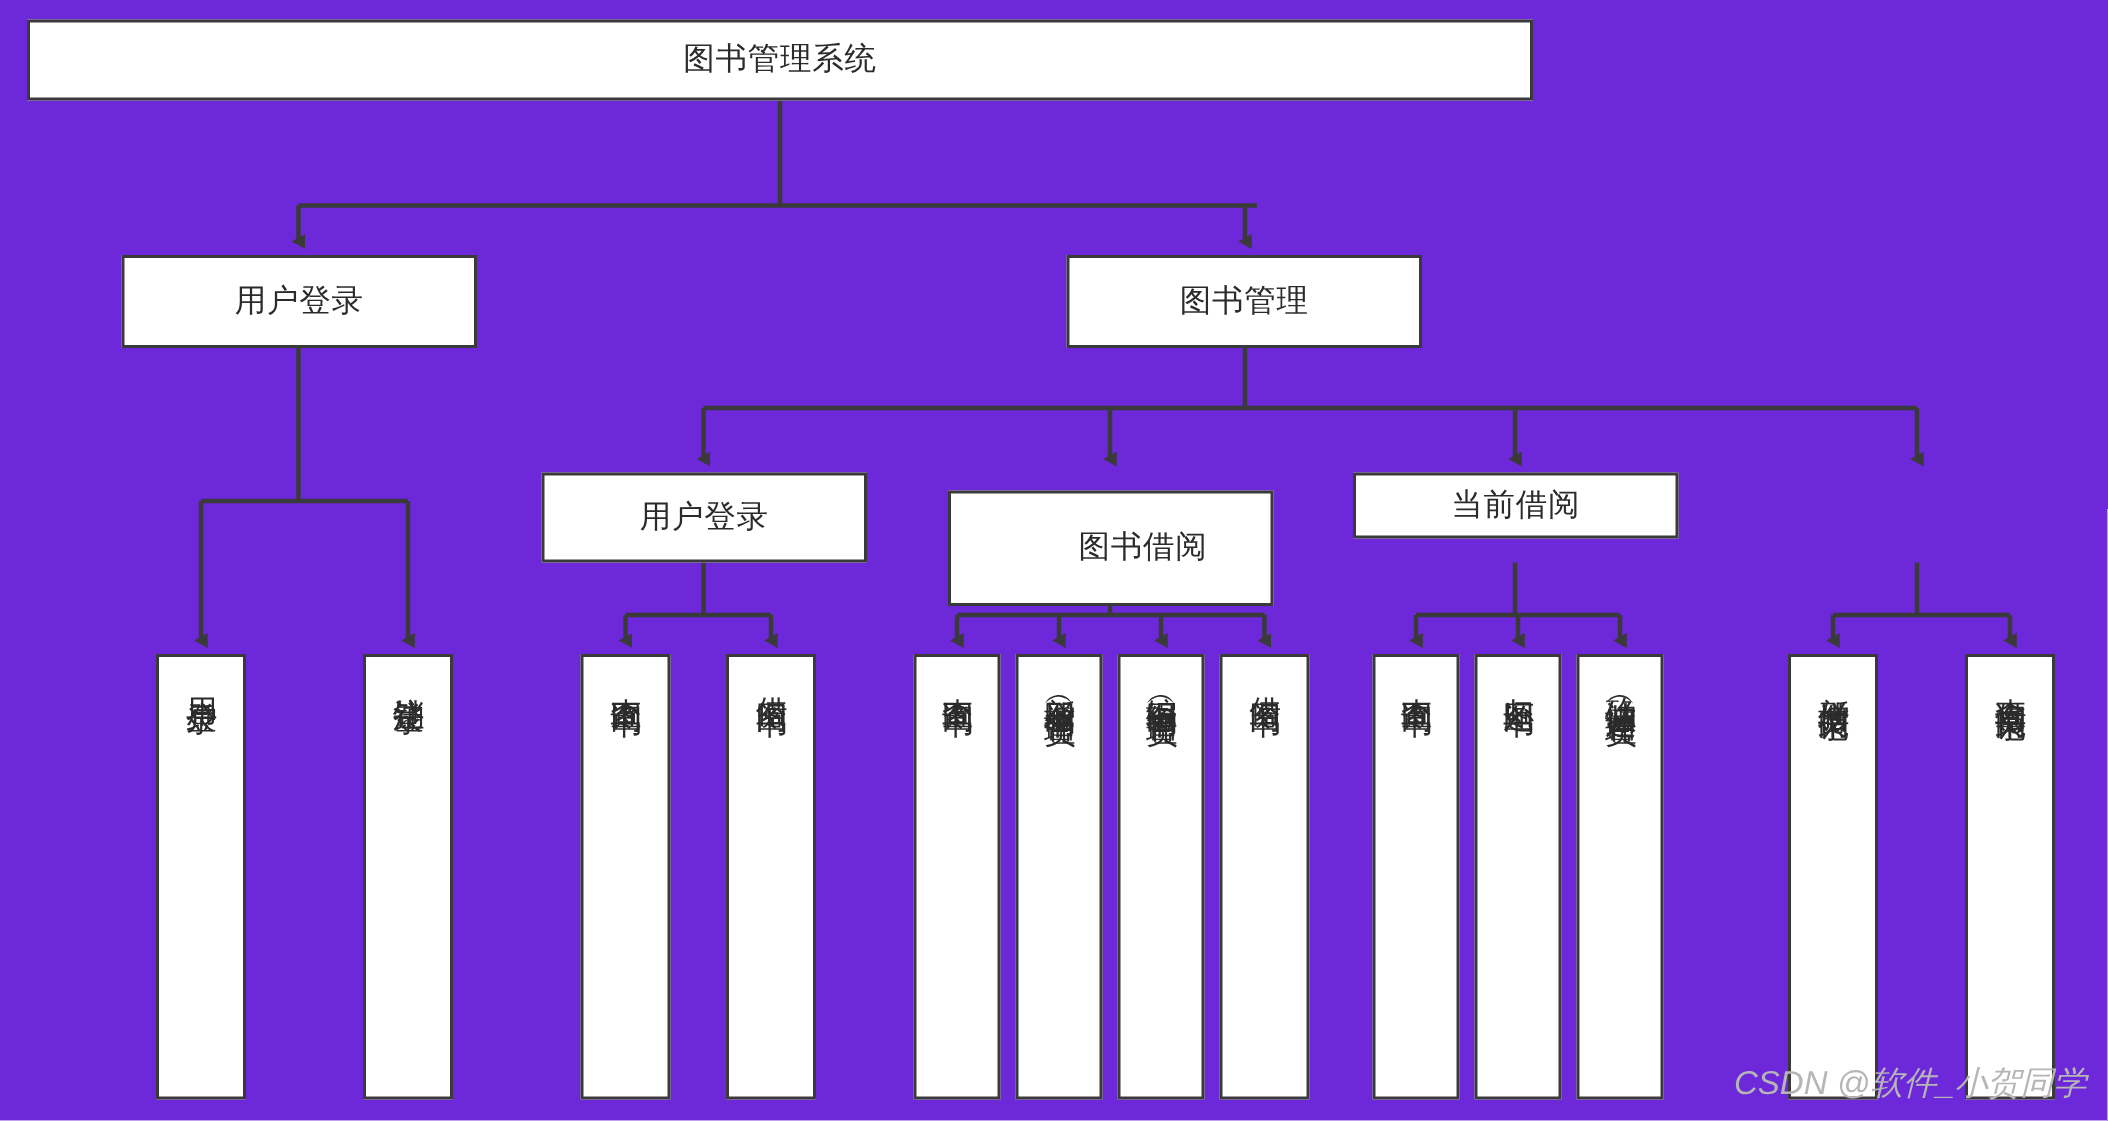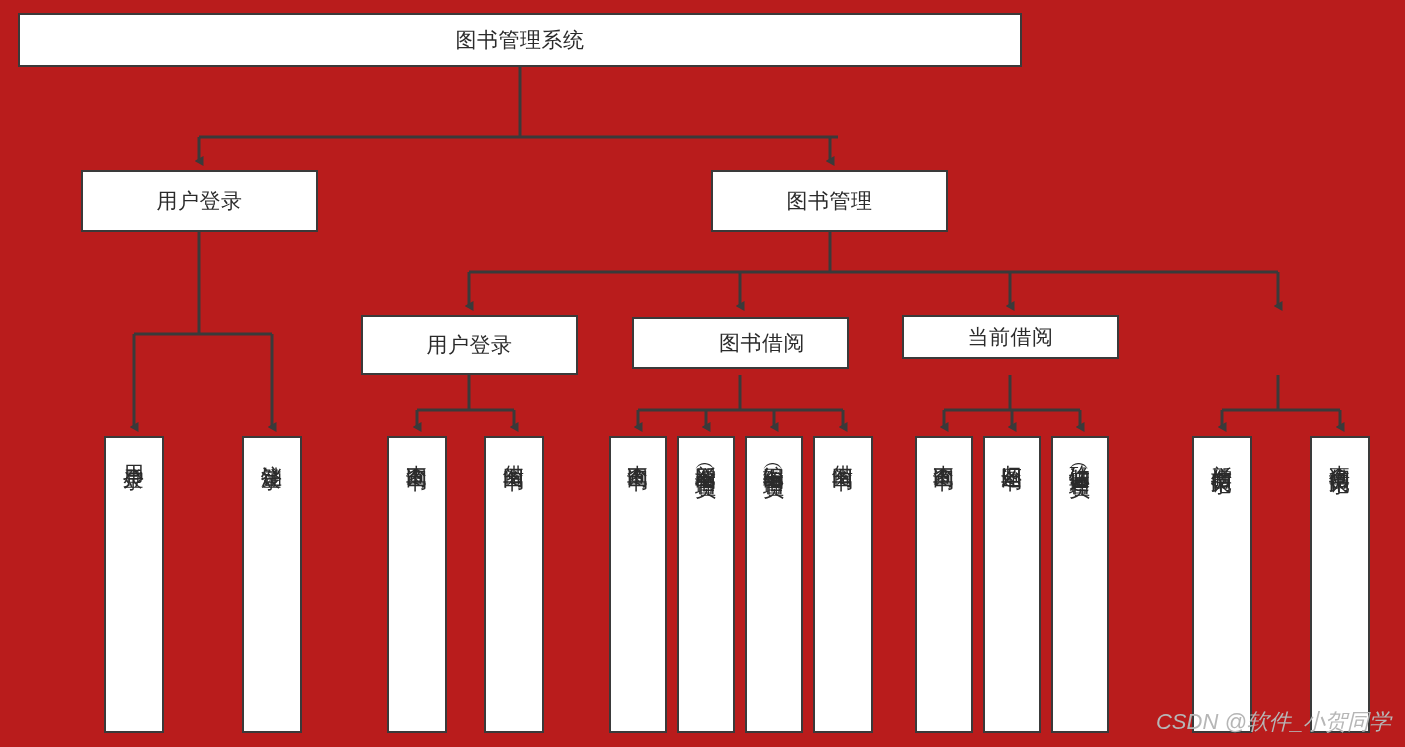--- a/index.html
+++ b/index.html
@@ -8,21 +8,21 @@
     padding: 0;
     background: #ffffff;
   }
   body {
     font-family: "Liberation Sans", "DejaVu Sans", sans-serif;
   }
   #canvas {
     position: relative;
     width: 1405px;
     height: 747px;
-    background: #b91c1c;
+    background: #6d28d9;
     overflow: hidden;
   }
   #diagram-svg {
     position: absolute;
     left: 0;
     top: 0;
     width: 1405px;
     height: 747px;
   }
   .node {
@@ -137,21 +137,21 @@
   <div class="node horizontal" style="left:81px; top:170px; width:237px; height:62px;">
     <span class="node-label">用户登录</span>
   </div>
   <div class="node horizontal" style="left:711px; top:170px; width:237px; height:62px;">
     <span class="node-label">图书管理</span>
   </div>
 
   <div class="node horizontal" style="left:361px; top:315px; width:217px; height:60px;">
     <span class="node-label">用户登录</span>
   </div>
-  <div class="node horizontal" style="left:632px; top:317px; width:217px; height:52px;padding-left:43px;">
+  <div class="node horizontal" style="left:632px; top:327px; width:217px; height:77px;padding-left:43px;">
     <span class="node-label">图书借阅</span>
   </div>
   <div class="node horizontal" style="left:902px; top:315px; width:217px; height:44px;">
     <span class="node-label">当前借阅</span>
   </div>
 
   <div class="node vertical" style="left:104px; top:436px; width:60px; height:297px;">
     <span class="node-label">用户登录</span>
   </div>
   <div class="node vertical" style="left:242px; top:436px; width:60px; height:297px;">

